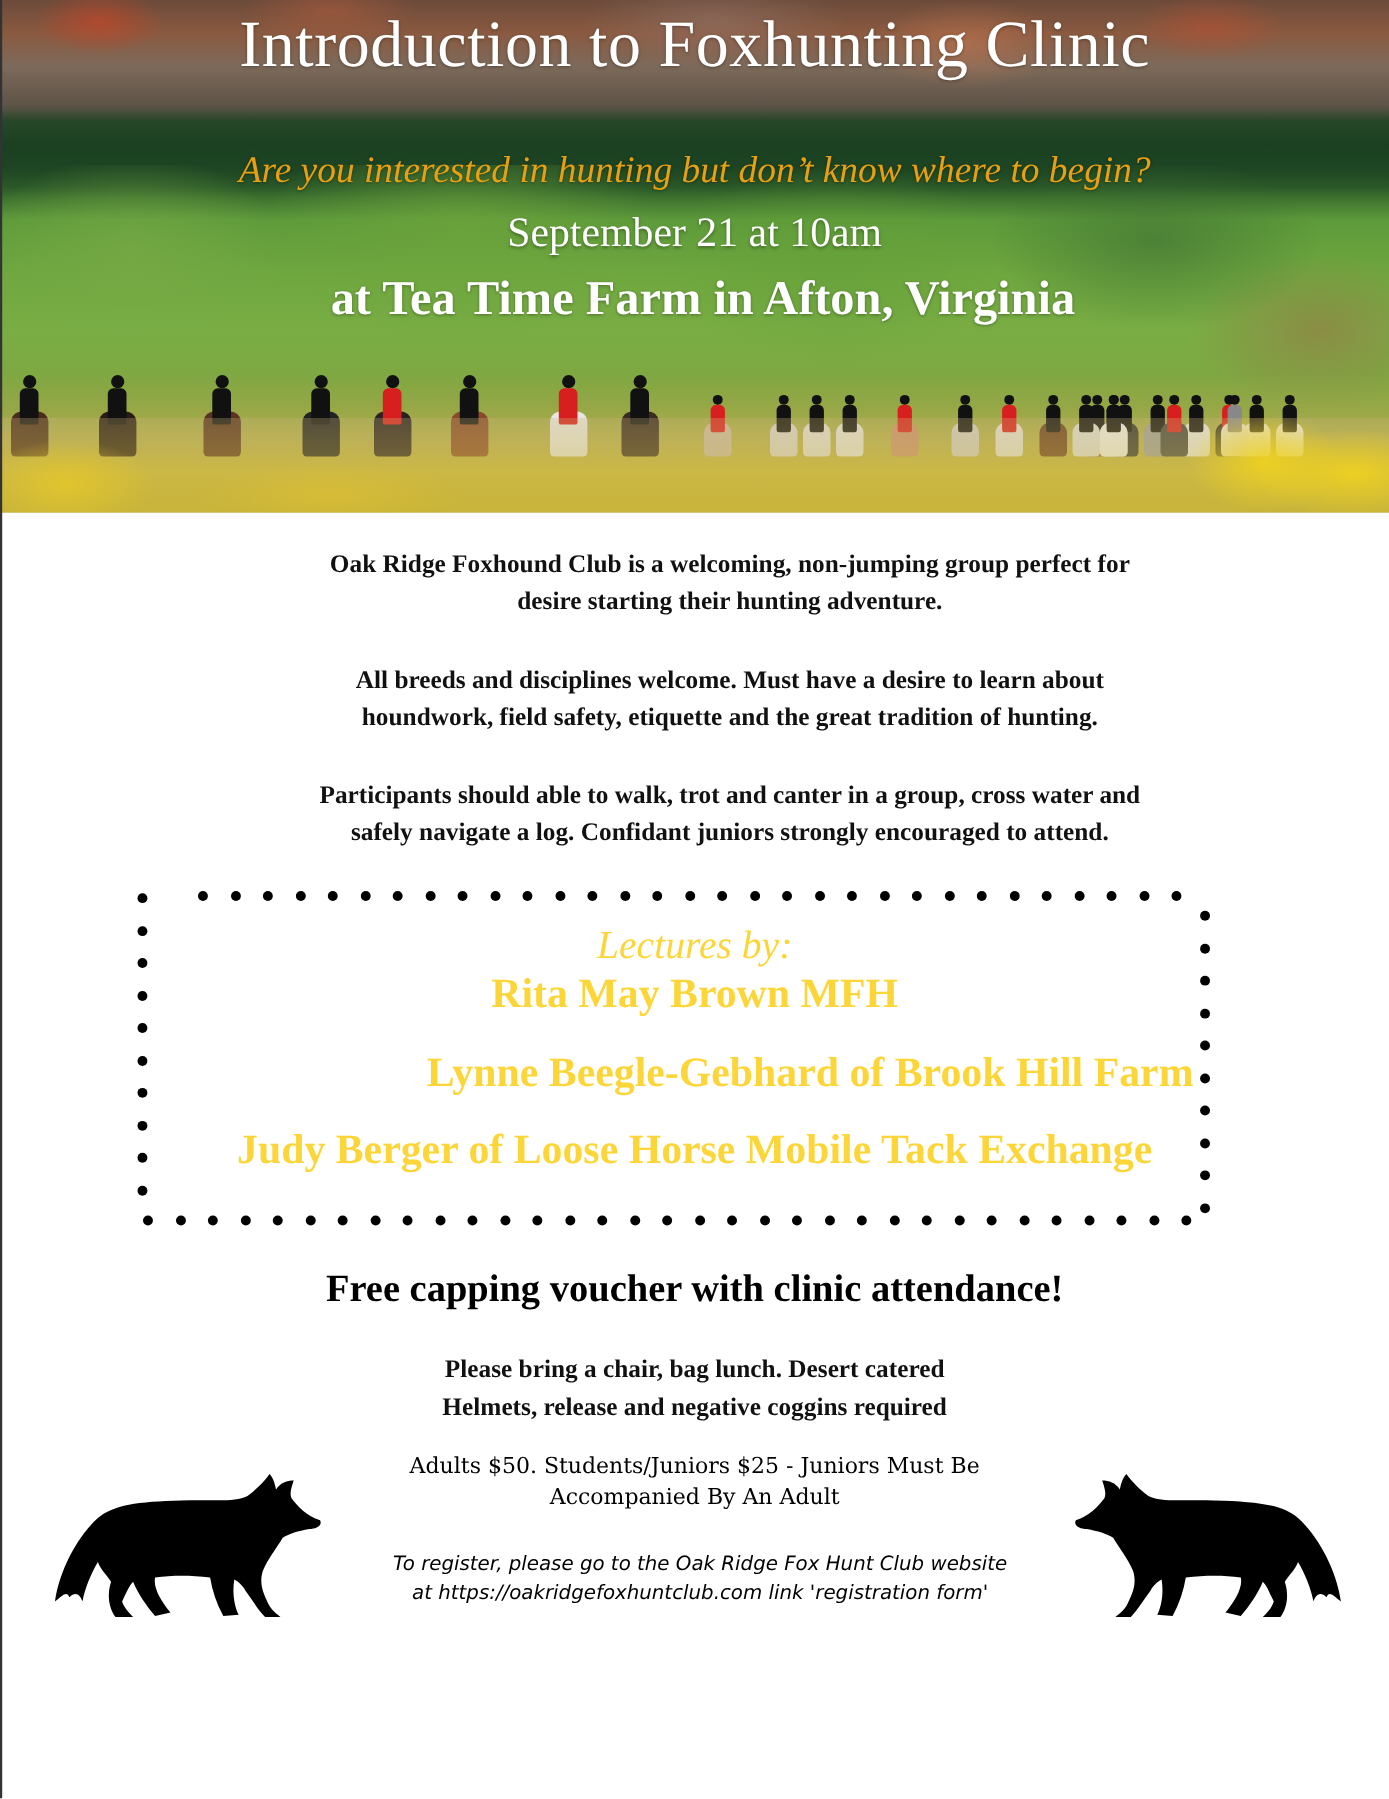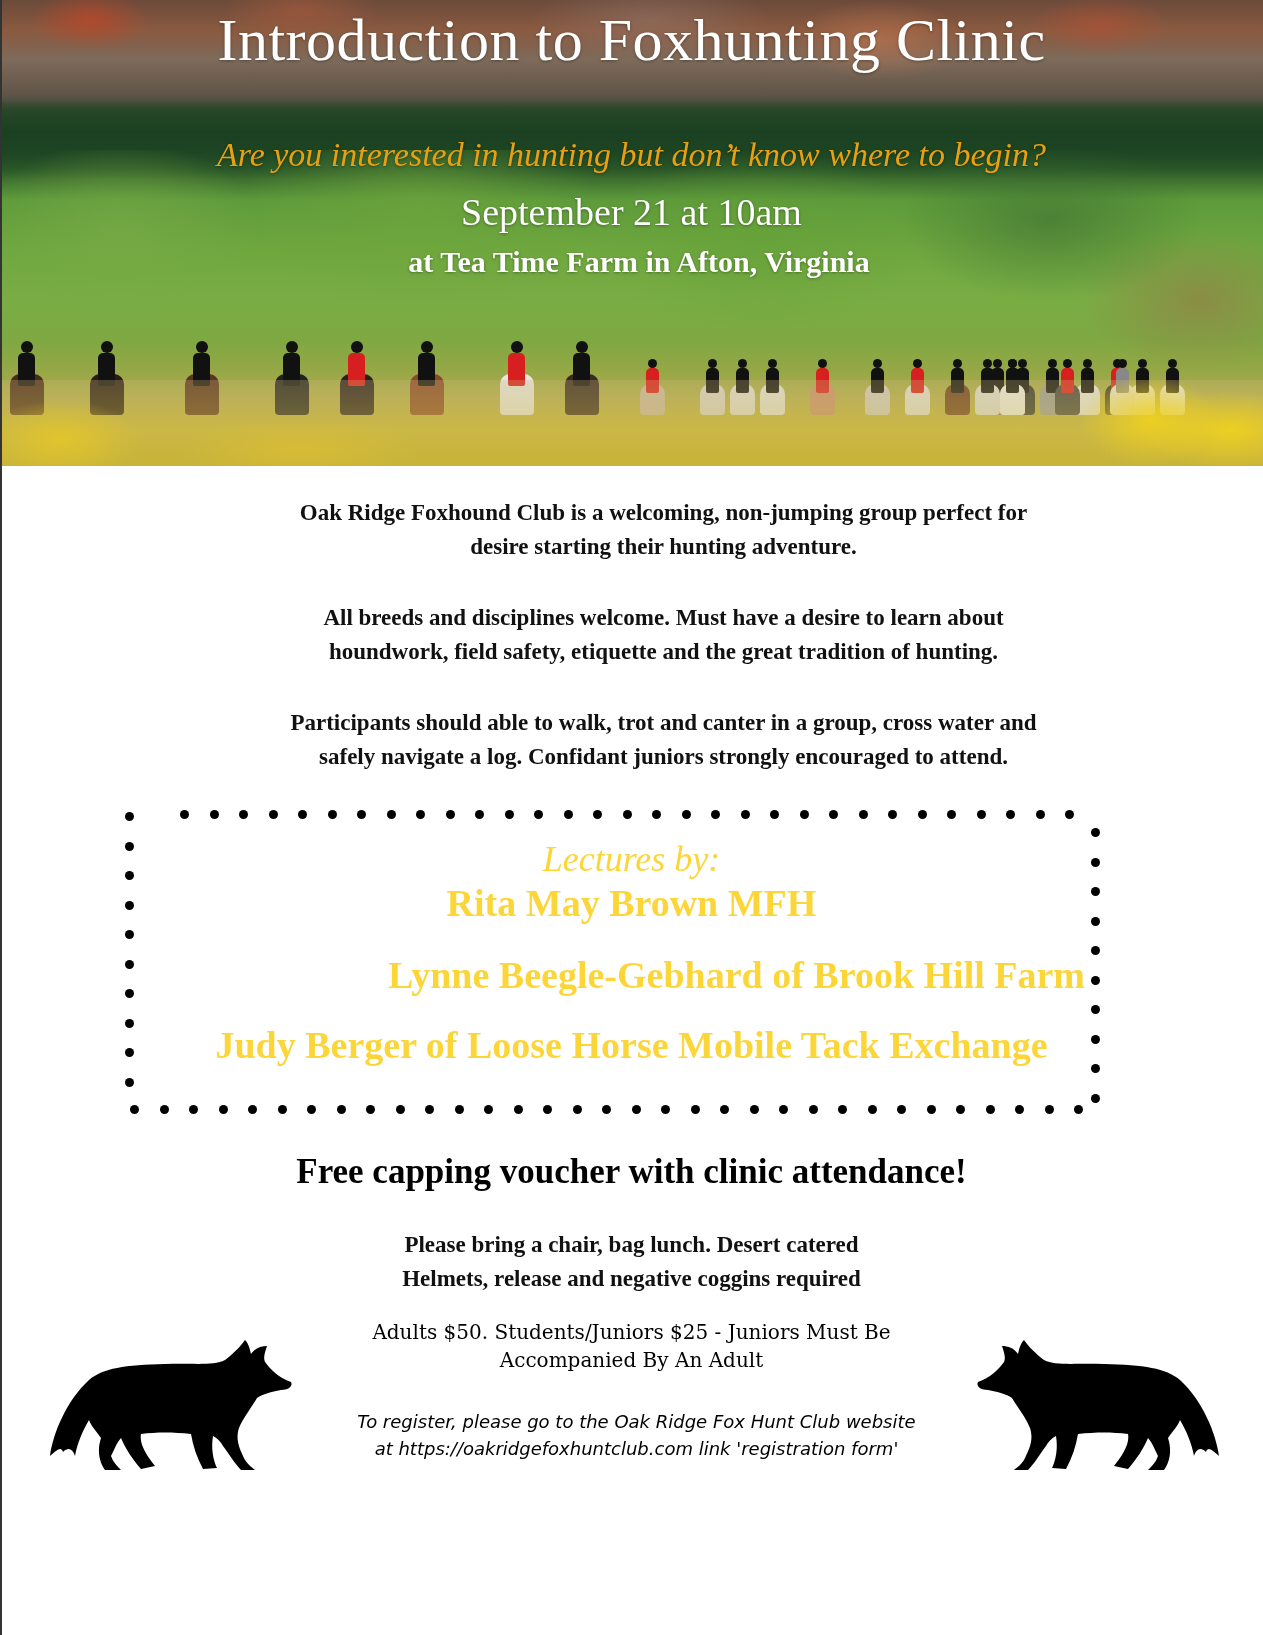--- a/index.html
+++ b/index.html
@@ -42,21 +42,21 @@
   .riders { position: absolute; left: 0; top: 335px; width: 1263px; height: 80px; }
   .rider { position: absolute; bottom: 0; }
   .rider .body { position: absolute; bottom: 22px; width: 14px; height: 28px; border-radius: 5px 5px 2px 2px; }
   .rider .head { position: absolute; width: 10px; height: 10px; border-radius: 50%; background: #111; }
   .rider .horse { position: absolute; bottom: 0; width: 28px; height: 34px; border-radius: 10px 10px 4px 4px; }
 
   .hero-text { position: absolute; left: 0; top: 0; width: 1263px; text-align: center; color: #fff; text-shadow: 0 1px 3px rgba(0,0,0,.35); }
   .title { position: absolute; left: 0; width: 1263px; top: 6px; font-size: 60px; font-weight: normal; letter-spacing: 0.5px; }
   .tagline { position: absolute; left: 0; width: 1263px; top: 136px; font-size: 34px; font-style: italic; color: #e8a013; }
   .date { position: absolute; left: 0; width: 1263px; top: 190px; font-size: 38px; font-weight: normal; text-align:center; }
-  .place { position: absolute; left: 0; width: 1263px; top: 245px; font-size: 30px; font-weight: bold; padding-left: 15px; box-sizing: border-box; }
+  .place { position: absolute; left: 0; width: 1263px; top: 245px; font-size: 44px; font-weight: bold; padding-left: 15px; box-sizing: border-box; }
 
   
   .para { position: absolute; left: 0; width: 1263px; text-align: center; color: #111; font-size: 23px; line-height: 34px; font-weight: bold; margin-left: 32px; }
   .p1 { top: 496px; }
   .p2 { top: 601px; }
   .p3 { top: 706px; }
 
   
   .dotbox { position: absolute; left: 130px; top: 810px; width: 1006px; height: 304px; }
   .dot { position: absolute; width: 9px; height: 9px; border-radius: 50%; background: #000; }

